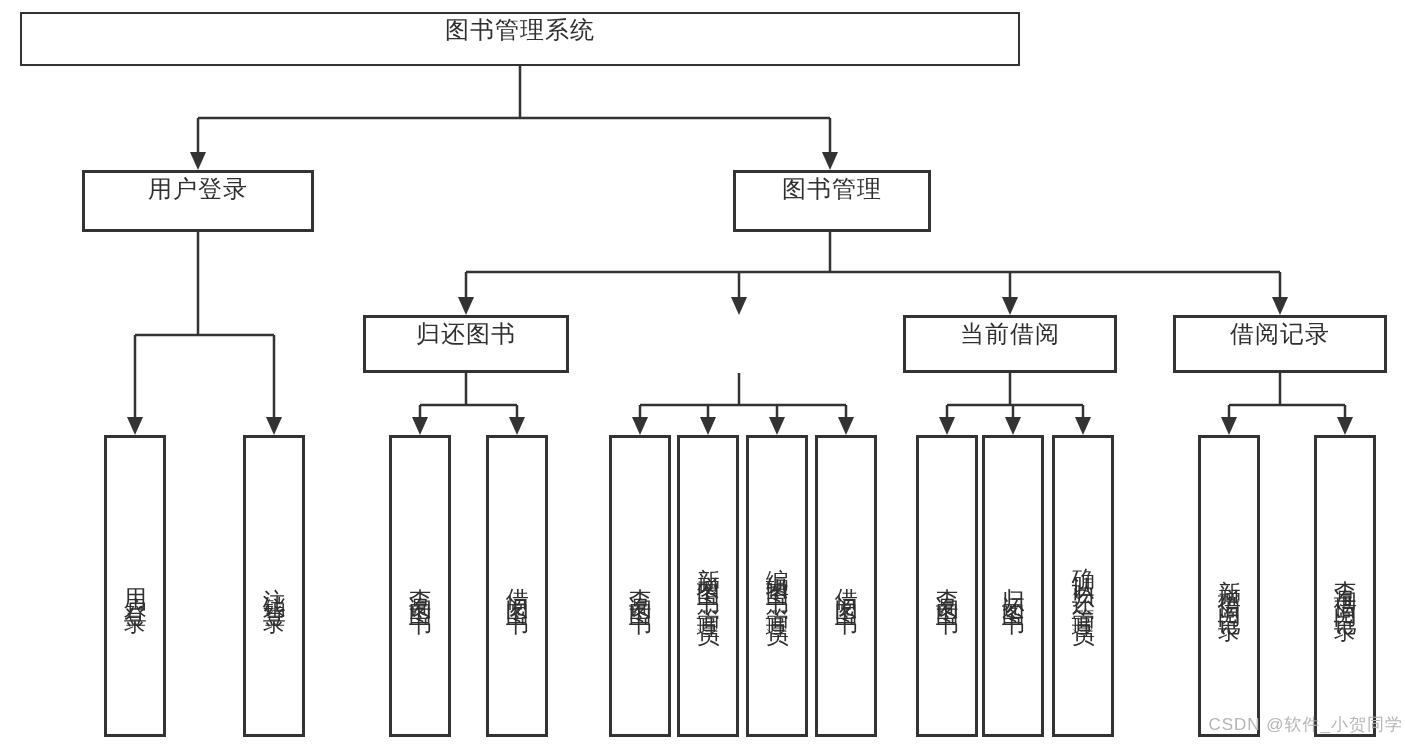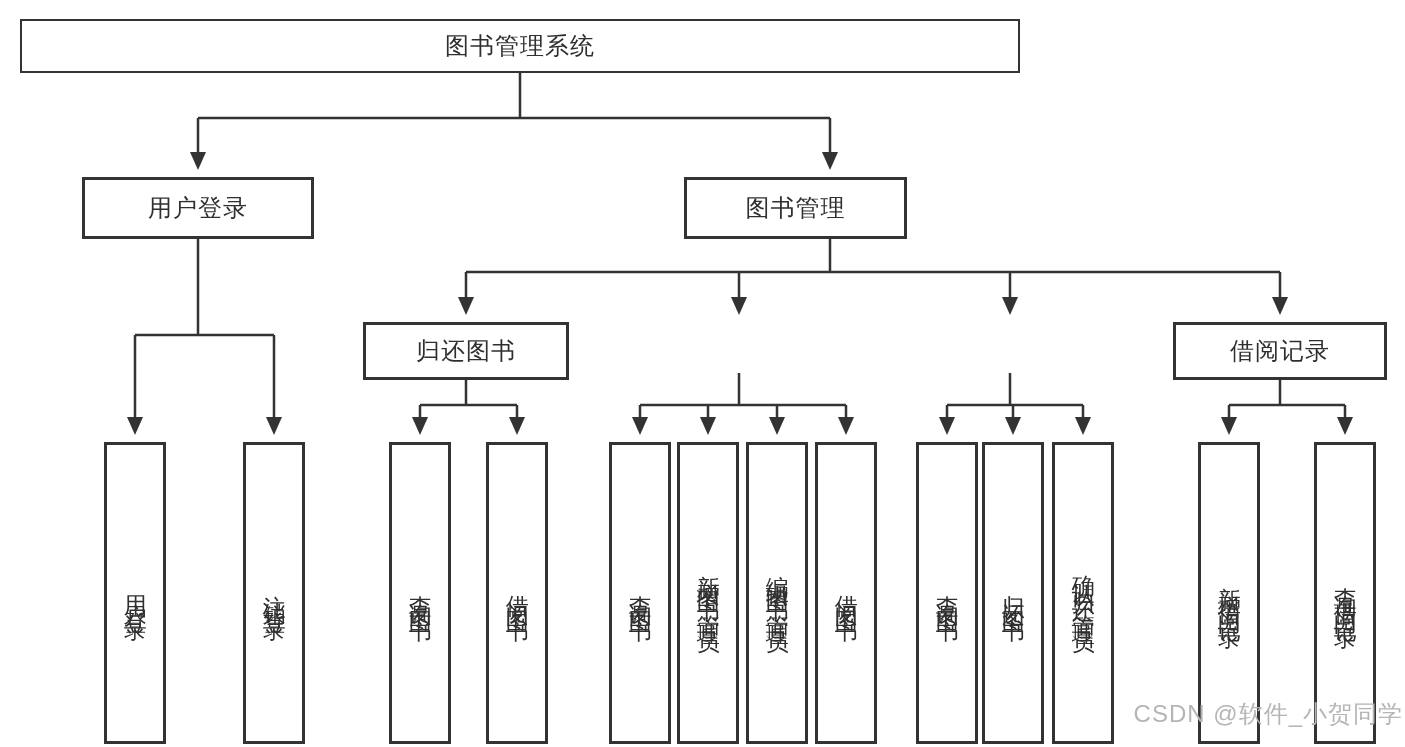--- a/index.html
+++ b/index.html
@@ -26,43 +26,41 @@
     position: absolute;
     left: 0; top: 0;
     z-index: 0;
   }
   .node {
     position: absolute;
     box-sizing: border-box;
     border: 3px solid var(--node-border);
     background: var(--node-fill);
     display: flex;
-    align-items: center;
     justify-content: center;
     font-size: 24px;
     color: var(--text);
     z-index: 1;
     letter-spacing: 1px;
     text-align: center;
-    margin-top: 7px;
   }
   .node.root { border-width: 2px; }
   .node.v span {
     writing-mode: vertical-rl;
     text-orientation: mixed;
     letter-spacing: 8px;
     font-size: 23px;
     line-height: 1.1;
     white-space: nowrap;
   }
   .watermark {
     position: absolute;
     right: 2px;
-    bottom: 17px;
-    font-size: 24px;
+    bottom: 11px;
+    font-size: 17px;
     color: var(--watermark-text);
     z-index: 5;
     letter-spacing: 1px;
     white-space: nowrap;
     text-align: center;
   }
 </style>
 </head>
 <body>
 
@@ -99,26 +97,29 @@
     </g>
   </svg>
 
   <div class="node root" style="left:20px;top:12px;width:1000px;height:54px">
     <span>图书管理系统</span>
   </div>
 
   <div class="node" style="left:82px;top:170px;width:232px;height:62px">
     <span>用户登录</span>
   </div>
-  <div class="node" style="left:684px;top:170px;width:223px;height:62px">
+  <div class="node" style="left:733px;top:170px;width:198px;height:62px">
     <span>图书管理</span>
   </div>
 
   <div class="node" style="left:363px;top:315px;width:206px;height:58px">
     <span>归还图书</span>
+  </div>
+  <div class="node" style="left:903px;top:315px;width:214px;height:58px">
+    <span>当前借阅</span>
   </div>
   <div class="node" style="left:1173px;top:315px;width:214px;height:58px">
     <span>借阅记录</span>
   </div>
 
   <div class="node v" style="left:104px;top:435px;width:62px;height:302px">
     <span>用户登录</span>
   </div>
   <div class="node v" style="left:243px;top:435px;width:62px;height:302px">
     <span>注销登录</span>

